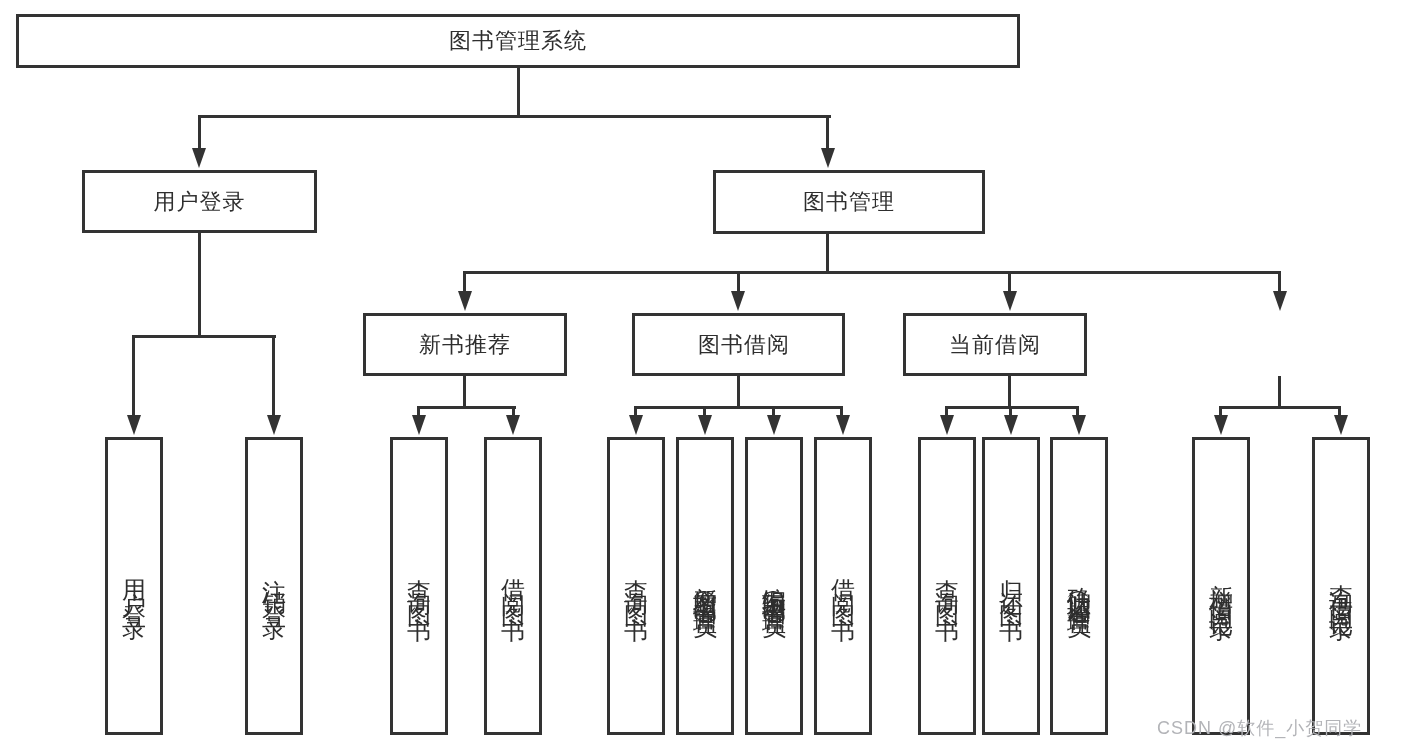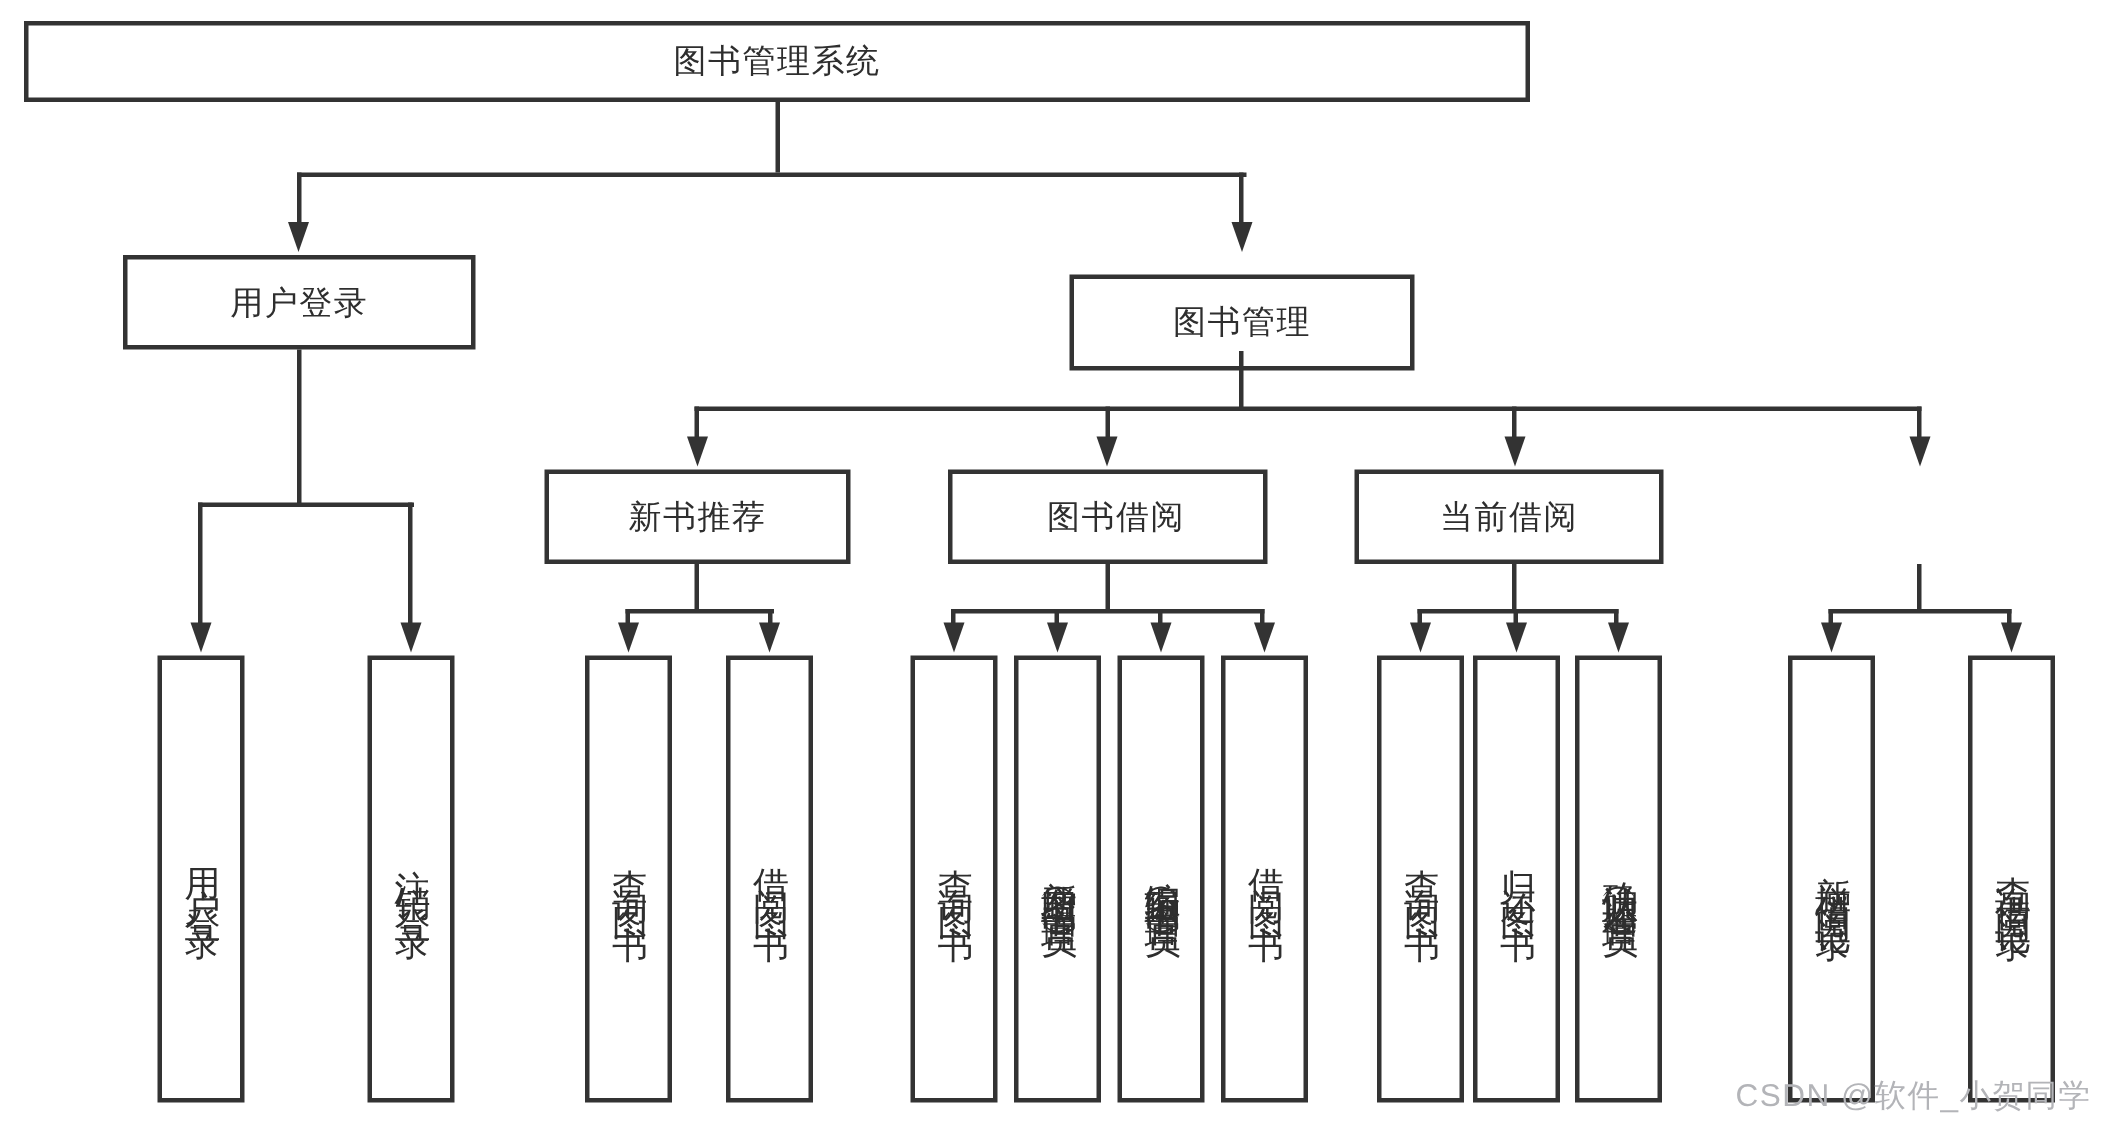--- a/index.html
+++ b/index.html
@@ -43,21 +43,21 @@
   .h{height:3px;}
   .v{width:3px;}
   .arrow{
     position:absolute;width:0;height:0;
     border-left:7px solid transparent;
     border-right:7px solid transparent;
     border-top:20px solid var(--line);
   }
   .watermark{
     position:absolute;
-    font-size:21px;
+    font-size:18px;
     color:var(--wm);
     letter-spacing:1px;
     white-space:nowrap;
     z-index:5;
   }
 </style>
 </head>
 <body>
 
 <div class="canvas">
@@ -65,21 +65,21 @@
   <div class="node" style="left:16px;top:14px;width:1004px;height:54px;">图书管理系统</div>
 
   <div class="line v" style="left:517px;top:68px;height:47px;"></div>
   <div class="line h" style="left:198px;top:115px;width:633px;"></div>
   <div class="line v" style="left:198px;top:115px;height:35px;"></div>
   <div class="line v" style="left:826px;top:115px;height:35px;"></div>
   <div class="arrow" style="left:192px;top:148px;"></div>
   <div class="arrow" style="left:821px;top:148px;"></div>
 
   <div class="node" style="left:82px;top:170px;width:235px;height:63px;">用户登录</div>
-  <div class="node" style="left:713px;top:170px;width:230px;height:64px;margin-top:13px;">图书管理</div>
+  <div class="node" style="left:713px;top:170px;width:272px;height:64px;">图书管理</div>
 
   <div class="line v" style="left:198px;top:233px;height:104px;"></div>
   <div class="line h" style="left:132px;top:335px;width:144px;"></div>
   <div class="line v" style="left:132px;top:335px;height:82px;"></div>
   <div class="line v" style="left:272px;top:335px;height:82px;"></div>
   <div class="arrow" style="left:127px;top:415px;"></div>
   <div class="arrow" style="left:267px;top:415px;"></div>
 
   <div class="line v" style="left:826px;top:234px;height:39px;"></div>
   <div class="line h" style="left:463px;top:271px;width:818px;"></div>
@@ -87,21 +87,21 @@
   <div class="line v" style="left:737px;top:271px;height:24px;"></div>
   <div class="line v" style="left:1008px;top:271px;height:24px;"></div>
   <div class="line v" style="left:1278px;top:271px;height:24px;"></div>
   <div class="arrow" style="left:458px;top:291px;"></div>
   <div class="arrow" style="left:731px;top:291px;"></div>
   <div class="arrow" style="left:1003px;top:291px;"></div>
   <div class="arrow" style="left:1273px;top:291px;"></div>
 
   <div class="node" style="left:363px;top:313px;width:204px;height:63px;">新书推荐</div>
   <div class="node" style="left:632px;top:313px;width:213px;height:63px;padding-left:11px;">图书借阅</div>
-  <div class="node" style="left:903px;top:313px;width:206px;height:63px;">当前借阅</div>
+  <div class="node" style="left:903px;top:313px;width:184px;height:63px;">当前借阅</div>
 
   <div class="line v" style="left:463px;top:376px;height:32px;"></div>
   <div class="line h" style="left:417px;top:406px;width:99px;"></div>
   <div class="line v" style="left:417px;top:406px;height:12px;"></div>
   <div class="line v" style="left:512px;top:406px;height:12px;"></div>
   <div class="arrow" style="left:412px;top:415px;"></div>
   <div class="arrow" style="left:506px;top:415px;"></div>
 
   <div class="line v" style="left:737px;top:376px;height:32px;"></div>
   <div class="line h" style="left:634px;top:406px;width:209px;"></div>

